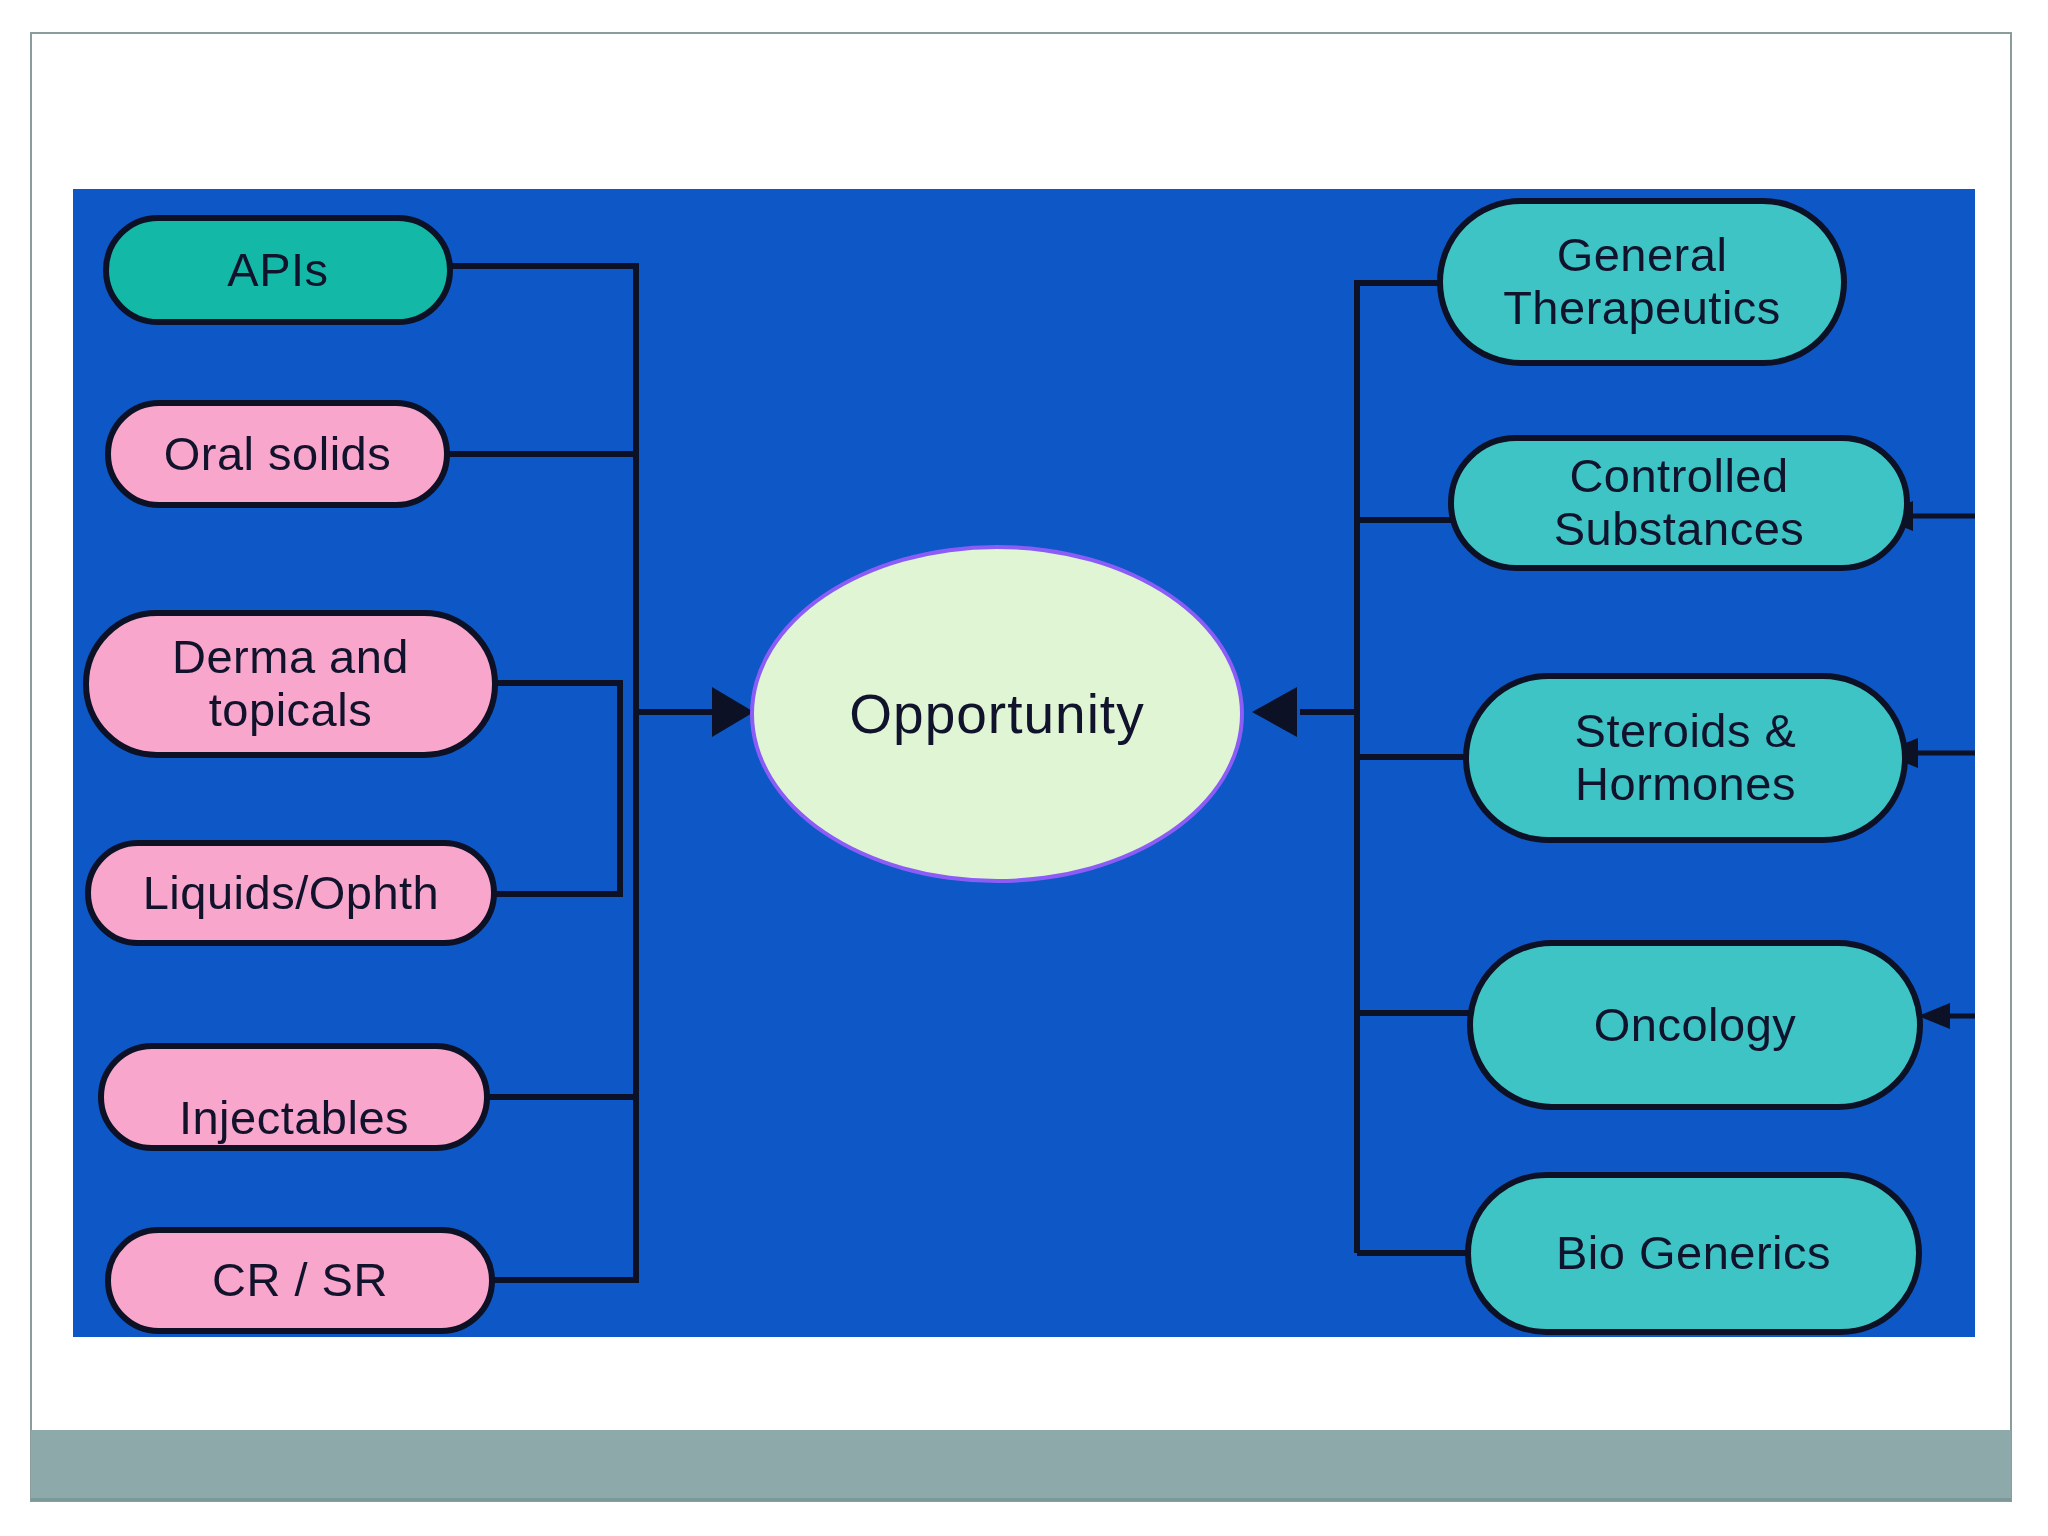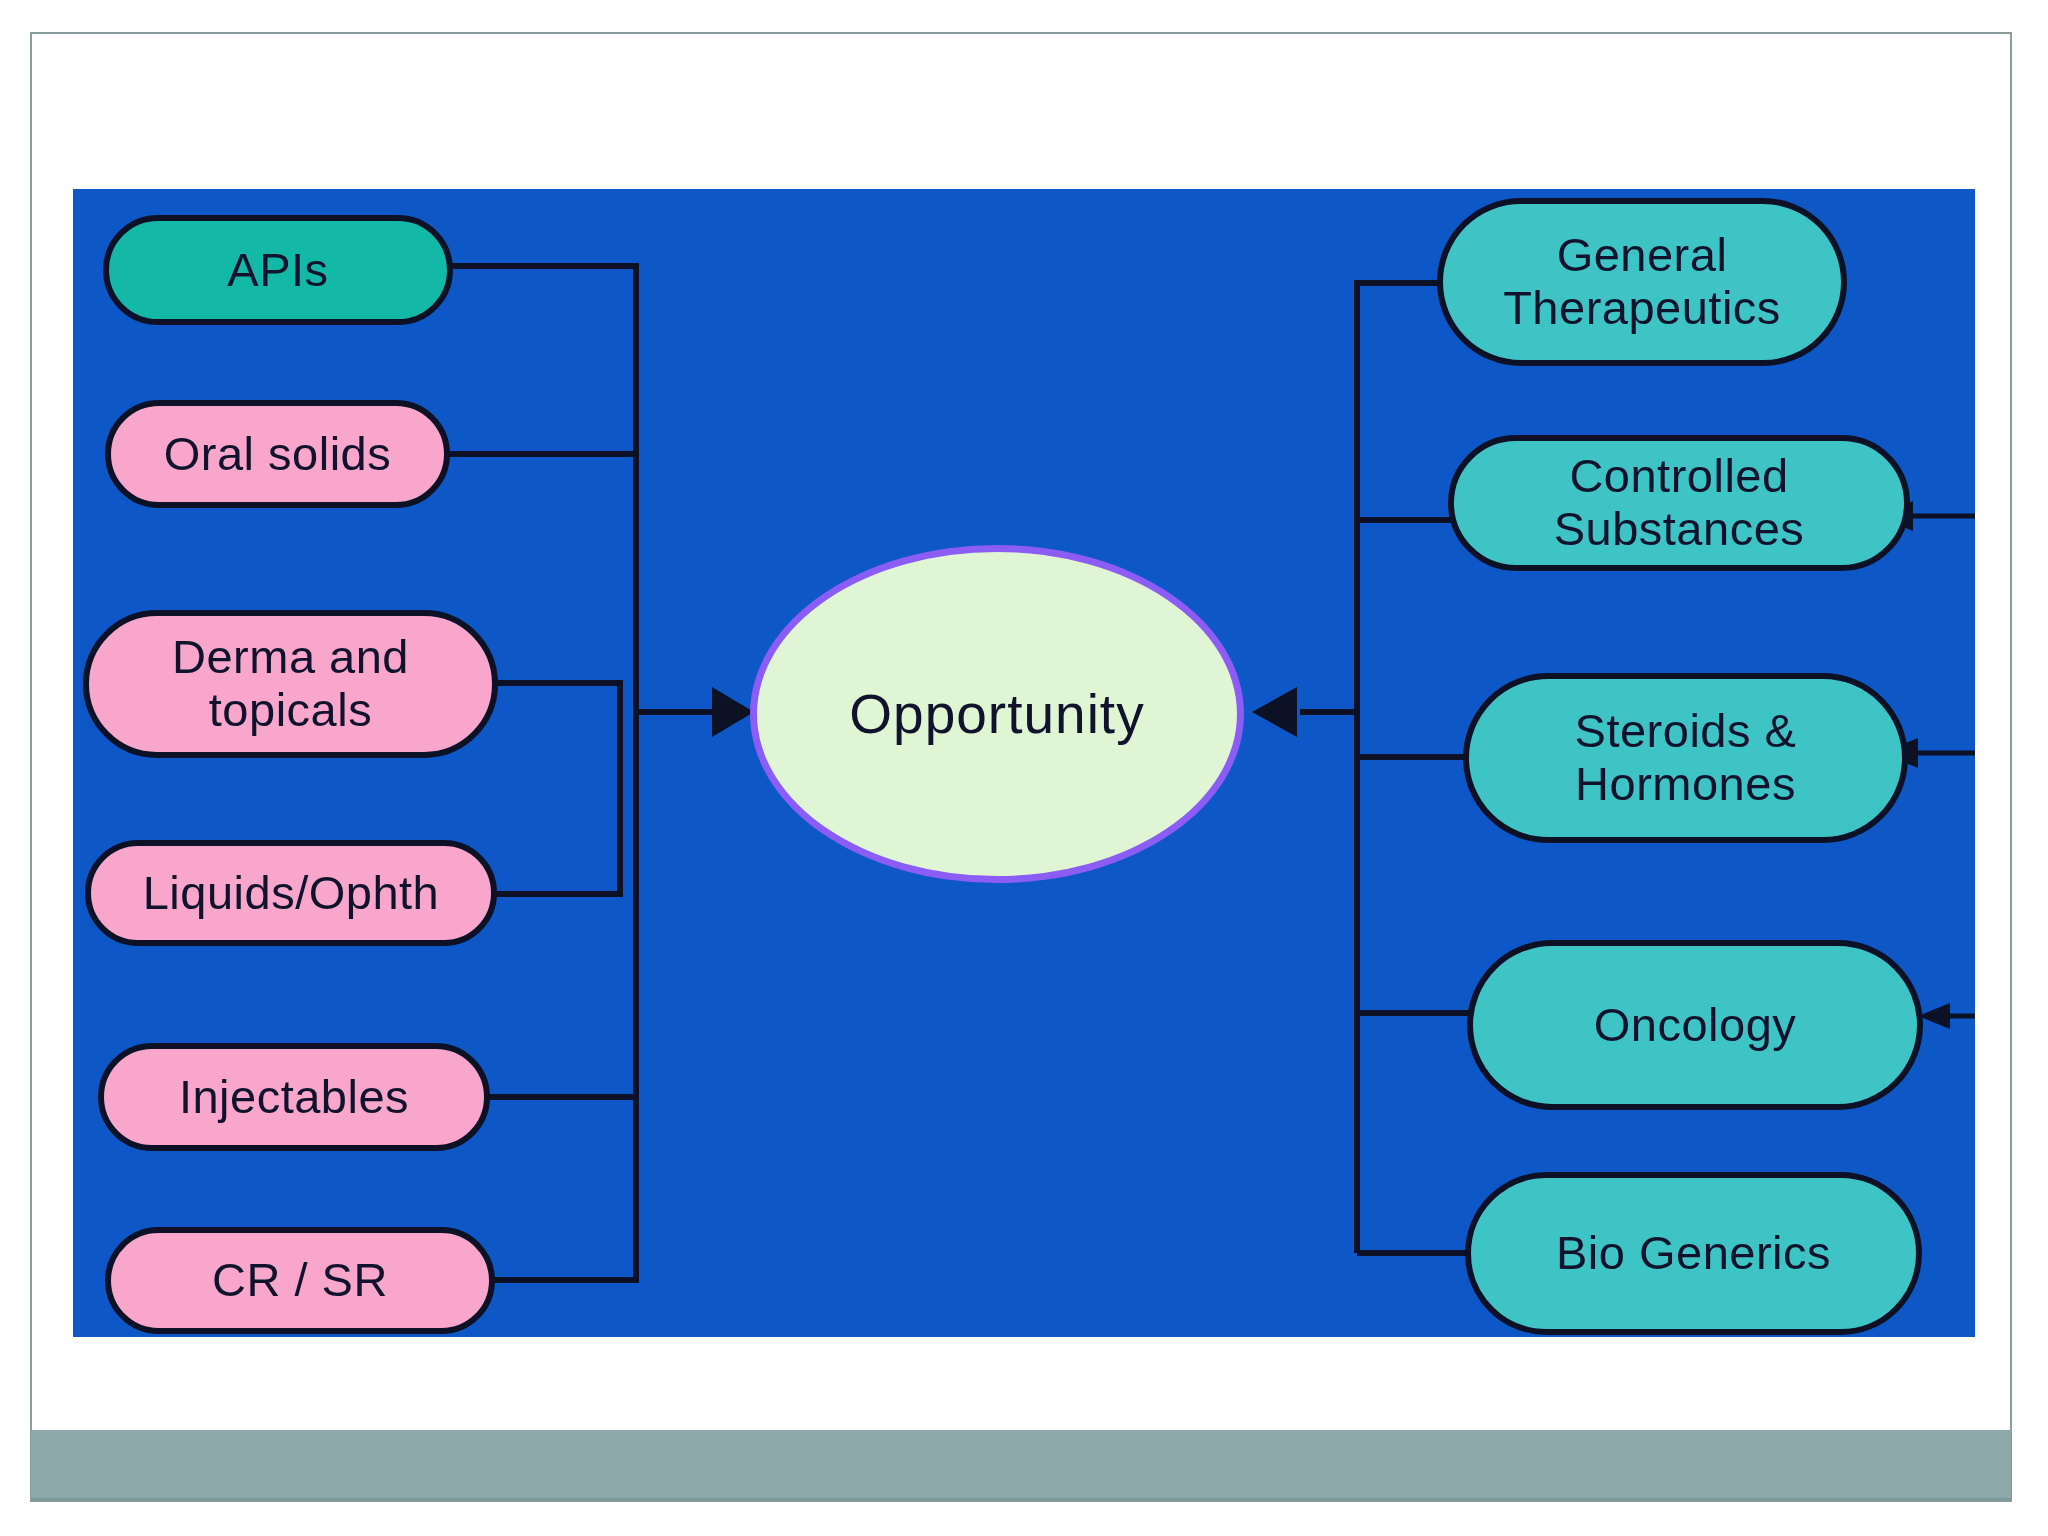--- a/index.html
+++ b/index.html
@@ -23,21 +23,21 @@
   .pill{
     position:absolute;box-sizing:border-box;border:6px solid #0c1126;border-radius:999px;
     display:flex;align-items:center;justify-content:center;text-align:center;
     font-size:47px;line-height:1.12;letter-spacing:0.5px;
   }
   .pill.left-pill{background:#f8a6cc;}
   .pill.right-pill{background:#3fc4c6;}
   .pill .lbl{padding:0 28px;}
   #center-ellipse{
     position:absolute;left:750px;top:545px;width:494px;height:338px;
-    background:#dff5d3;border:7px solid #8b5cf6;border-radius:50%;box-sizing:border-box;
+    background:#dff5d3;border:4px solid #8b5cf6;border-radius:50%;box-sizing:border-box;
     display:flex;align-items:center;justify-content:center;text-align:center;
     font-size:55px;letter-spacing:1px;
   }
 </style>
 </head>
 <body>
 
 <div id="stage">
 
   <div id="slide-border"></div>
@@ -83,21 +83,21 @@
   </div>
   <div class="pill left-pill" style="left: 105px; top: 400px; width: 345px; height: 108px; background: rgb(248, 166, 204);">
     <span class="lbl">Oral solids</span>
   </div>
   <div class="pill left-pill" style="left: 83px; top: 610px; width: 415px; height: 148px; background: rgb(248, 166, 204);">
     <span class="lbl">Derma and topicals</span>
   </div>
   <div class="pill left-pill" style="left: 85px; top: 840px; width: 412px; height: 106px; background: rgb(248, 166, 204);">
     <span class="lbl">Liquids/Ophth</span>
   </div>
-  <div class="pill left-pill" style="left: 98px; top: 1043px; width: 392px; height: 108px; background: rgb(248, 166, 204);">
+  <div class="pill left-pill" style="left: 98px; top: 1043px; width: 392px; height: 108px; background: rgb(248, 166, 204); align-items: flex-end;">
     <span class="lbl">Injectables</span>
   </div>
   <div class="pill left-pill" style="left: 105px; top: 1227px; width: 390px; height: 107px; background: rgb(248, 166, 204);">
     <span class="lbl">CR / SR</span>
   </div>
 
   <div id="center-ellipse" style="background: rgb(223, 245, 211);">
     <span class="lbl">Opportunity</span>
   </div>
 

